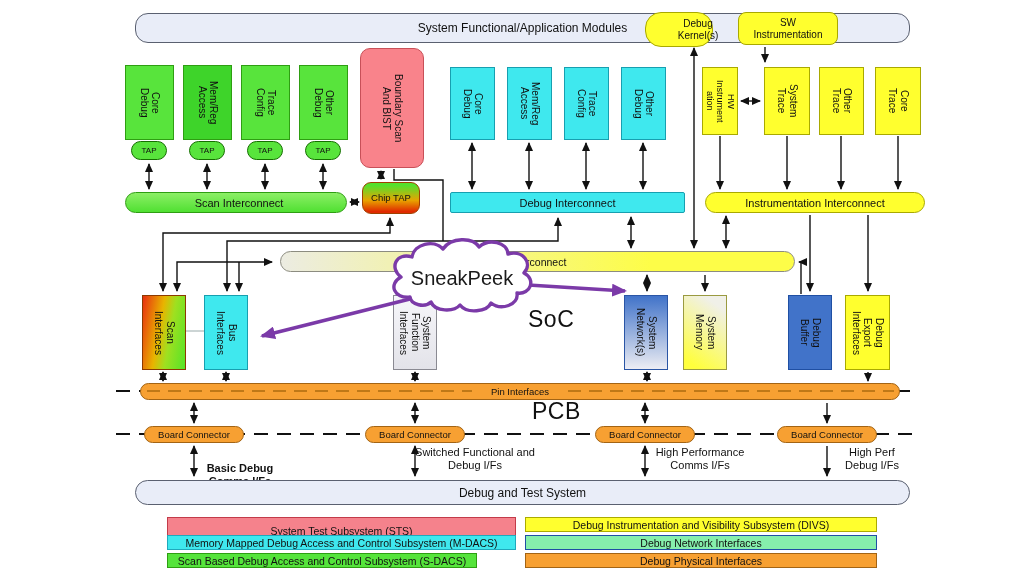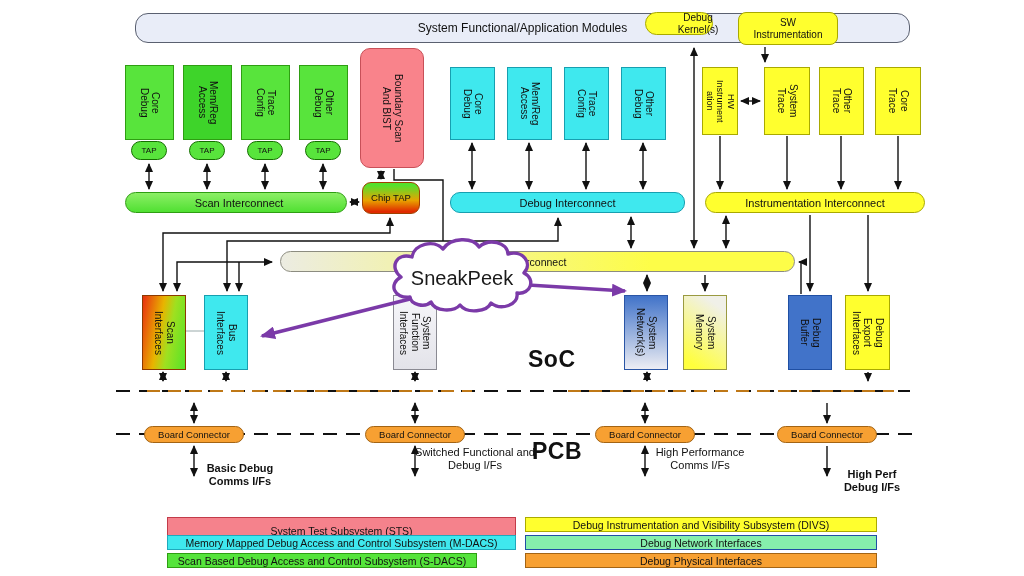--- a/index.html
+++ b/index.html
@@ -16,21 +16,21 @@
         font-size:11px;}
   .panelbar{background:#E9EDF8;border:1.4px solid #5A6070;border-radius:13px;
         display:flex;align-items:center;justify-content:center;font-size:12px;}
   .ybox{background:#FFFF2E;border:1.2px solid #A9A900;}
   .cbox{background:#3FE8EE;border:1.2px solid #179FB0;}
   .gbox{background:#58E43C;border:1.2px solid #2E9E12;}
   .gbox2{background:#3ED42A;border:1.2px solid #2E9E12;}
   .tap{background:#58E43C;border:1.4px solid #156F00;border-radius:10px;
        display:flex;align-items:center;justify-content:center;font-size:8px;z-index:2;}
   .iflabel{font-size:11px;line-height:13px;text-align:center;white-space:pre-line;z-index:2;}
-  .biglabel{font-size:23px;font-weight:700;letter-spacing:0.5px;z-index:3;margin-top:40px;}
+  .biglabel{font-size:23px;font-weight:400;letter-spacing:0.5px;z-index:3;}
   .legend-item{border:1.2px solid;display:flex;align-items:center;justify-content:center;
        font-size:10.5px;z-index:2;}
   .l-sts{background:#F5828C;border-color:#C23B49;}
   .l-mdacs{background:#3FE8EE;border-color:#1FA9BC;}
   .l-sdacs{background:#55E43B;border-color:#2E9E12;}
   .l-divs{background:#FFFF2E;border-color:#ABAB00;}
   .l-net{background:#86efac;border-color:#1F4FA3;}
   .l-phys{background:#F7A032;border-color:#A36414;}
   svg text{font-family:"Liberation Sans",sans-serif;}
 </style>
@@ -104,21 +104,21 @@
     </g>
     <g fill="none" stroke="#111" stroke-width="2" stroke-dasharray="14 9">
       <path d="M116,391H910"></path>
       <path d="M116,434H912"></path>
     </g>
   </svg>
 
   <div class="abs panelbar" style="left:135px;top:13px;width:775px;height:30px;">
     <span>System Functional/Application Modules</span>
   </div>
-  <div class="abs box ybox" style="left:645px;top:12px;width:68px;height:23px;border-radius:16px;padding-left:38px;">
+  <div class="abs box ybox" style="left:645px;top:12px;width:68px;height:35px;border-radius:16px;padding-left:38px;">
     <span>Debug
 Kernel(s)</span>
   </div>
   <div class="abs box ybox" style="left:738px;top:12px;width:100px;height:33px;border-radius:8px;">
     <span>SW
 Instrumentation</span>
   </div>
 
   <div class="abs box gbox vbox" style="left:125px;top:65px;width:49px;height:75px;">
     <span>Core
@@ -170,21 +170,21 @@
 Access</span>
   </div>
   <div class="abs box cbox vbox" style="left:564px;top:67px;width:45px;height:73px;">
     <span>Trace
 Config</span>
   </div>
   <div class="abs box cbox vbox" style="left:621px;top:67px;width:45px;height:73px;">
     <span>Other
 Debug</span>
   </div>
-  <div class="abs pill" style="left:450px;top:192px;width:235px;height:21px;border-radius:10px;background:#3FE8EE;border-color:#179FB0;">
+  <div class="abs pill" style="left:450px;top:192px;width:235px;height:21px;border-radius:2px;background:#3FE8EE;border-color:#179FB0;">
     <span>Debug Interconnect</span>
   </div>
 
   <div class="abs box ybox vbox" style="left:702px;top:67px;width:36px;height:68px;font-size:9px;">
     <span>HW
 Instrument
 ation</span>
   </div>
   <div class="abs box ybox vbox" style="left:764px;top:67px;width:46px;height:68px;">
     <span>System
@@ -232,20 +232,23 @@
 Buffer</span>
   </div>
   <div class="abs box ybox vbox" style="left:845px;top:295px;width:45px;height:75px;">
     <span>Debug
 Export
 Interfaces</span>
   </div>
 
   <div class="abs biglabel" style="left:528px;top:306px;">SoC</div>
 
+  <div class="abs pill" style="left:140px;top:383px;width:760px;height:17px;border-radius:9px;background:#F7A032;border-color:#A36414;font-size:9.5px;">
+    <span>Pin Interfaces</span>
+  </div>
 
   <div class="abs biglabel" style="left:532px;top:398px;">PCB</div>
 
   <div class="abs pill" style="left:144px;top:426px;width:100px;height:17px;border-radius:9px;background:#F7A032;border-color:#A36414;font-size:9.5px;">
     <span>Board Connector</span>
   </div>
   <div class="abs pill" style="left:365px;top:426px;width:100px;height:17px;border-radius:9px;background:#F7A032;border-color:#A36414;font-size:9.5px;">
     <span>Board Connector</span>
   </div>
   <div class="abs pill" style="left:595px;top:426px;width:100px;height:17px;border-radius:9px;background:#F7A032;border-color:#A36414;font-size:9.5px;">
@@ -254,23 +257,26 @@
   <div class="abs pill" style="left:777px;top:426px;width:100px;height:17px;border-radius:9px;background:#F7A032;border-color:#A36414;font-size:9.5px;">
     <span>Board Connector</span>
   </div>
 
   <div class="abs iflabel" style="left:170px;top:462px;width:140px;font-weight:bold;">Basic Debug
 Comms I/Fs</div>
   <div class="abs iflabel" style="left:395px;top:446px;width:160px;">Switched Functional and
 Debug I/Fs</div>
   <div class="abs iflabel" style="left:630px;top:446px;width:140px;">High Performance
 Comms I/Fs</div>
-  <div class="abs iflabel" style="left:812px;top:468px;width:120px;font-weight:bold;">High Perf
+  <div class="abs iflabel" style="left:812px;top:446px;width:120px;">High Perf
 Debug I/Fs</div>
 
+  <div class="abs panelbar" style="left:135px;top:480px;width:775px;height:25px;">
+    <span>Debug and Test System</span>
+  </div>
 
   <div class="abs legend-item l-sts" style="left:167px;top:517px;width:349px;height:27px;">
     <span>System Test Subsystem (STS)</span>
   </div>
   <div class="abs legend-item l-mdacs" style="left:167px;top:535px;width:349px;height:15px;">
     <span>Memory Mapped Debug Access and Control Subsystem (M-DACS)</span>
   </div>
   <div class="abs legend-item l-sdacs" style="left:167px;top:553px;width:310px;height:15px;">
     <span>Scan Based Debug Access and Control Subsystem (S-DACS)</span>
   </div>

